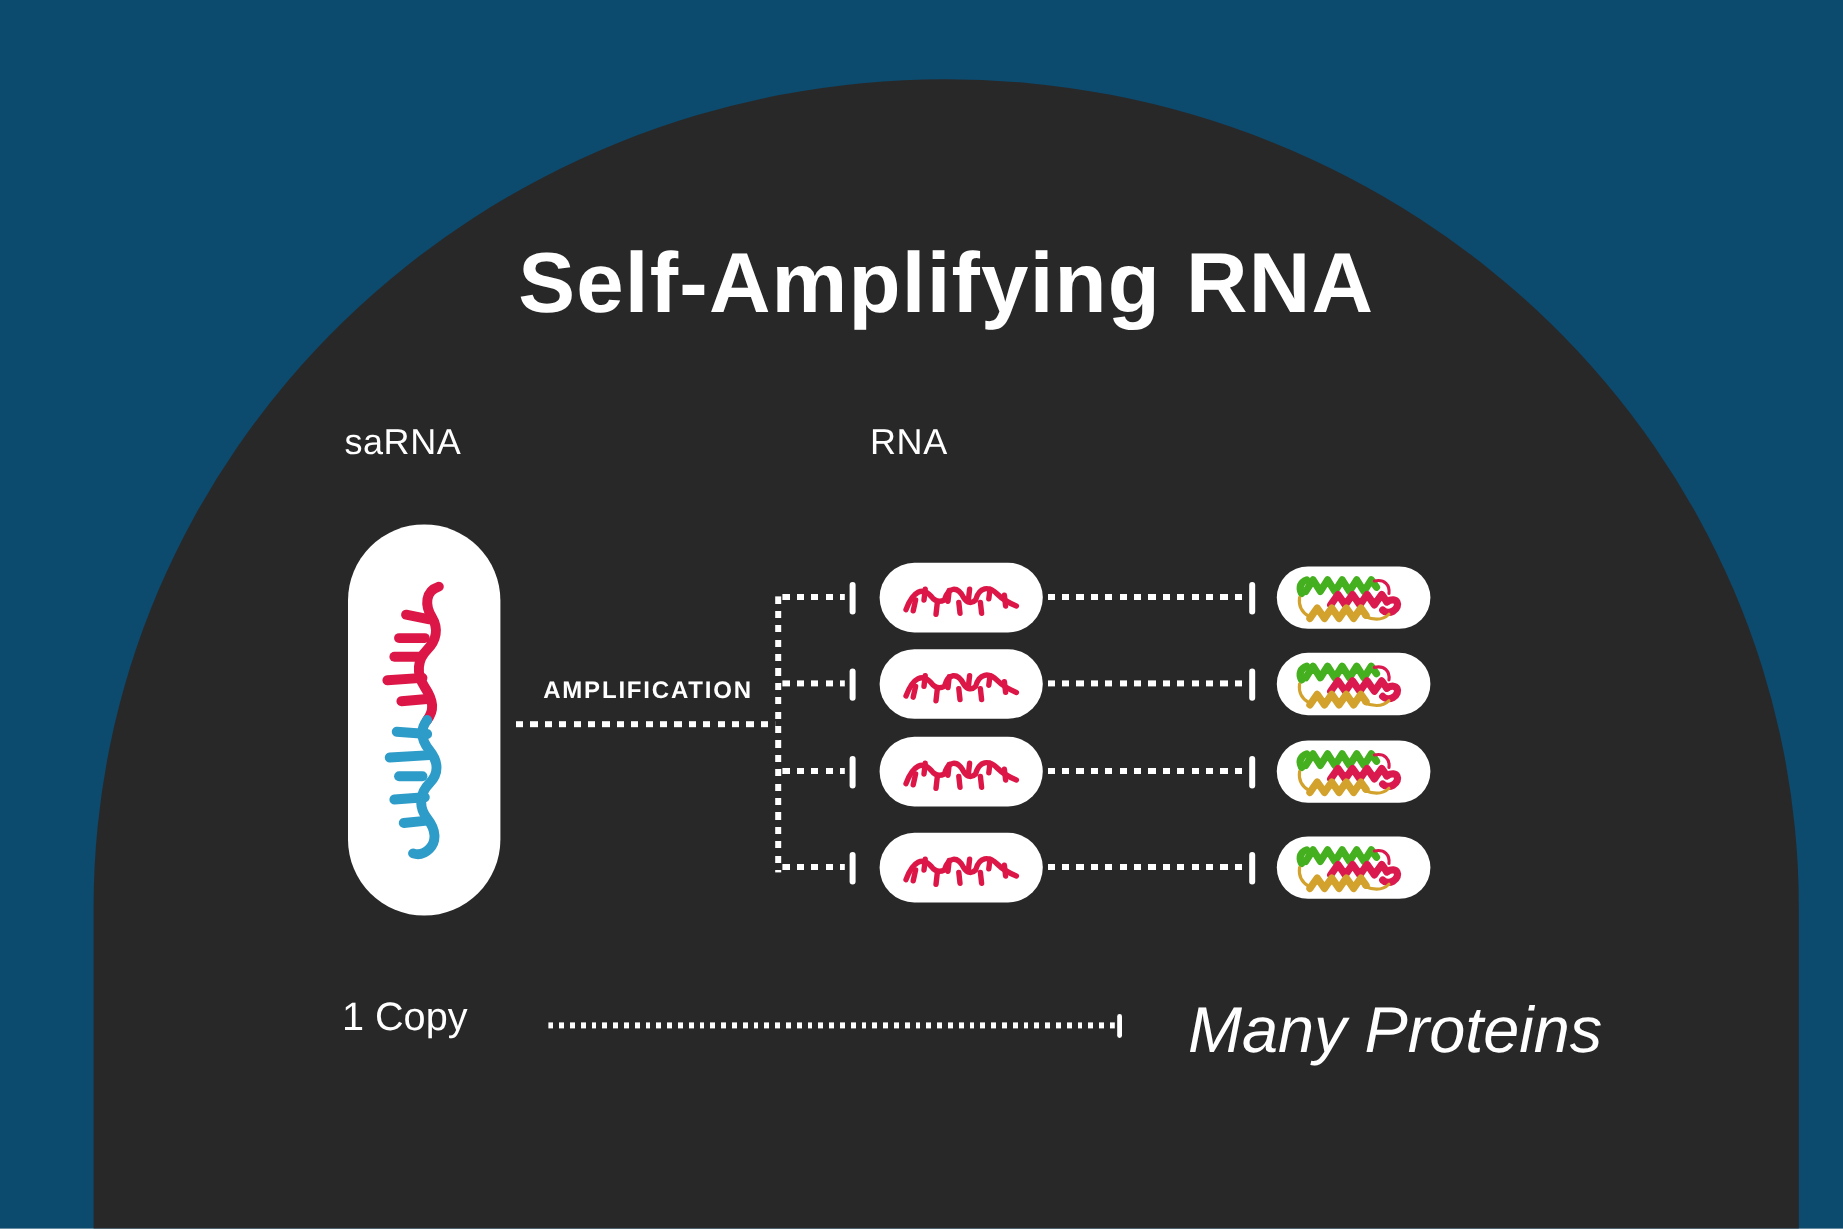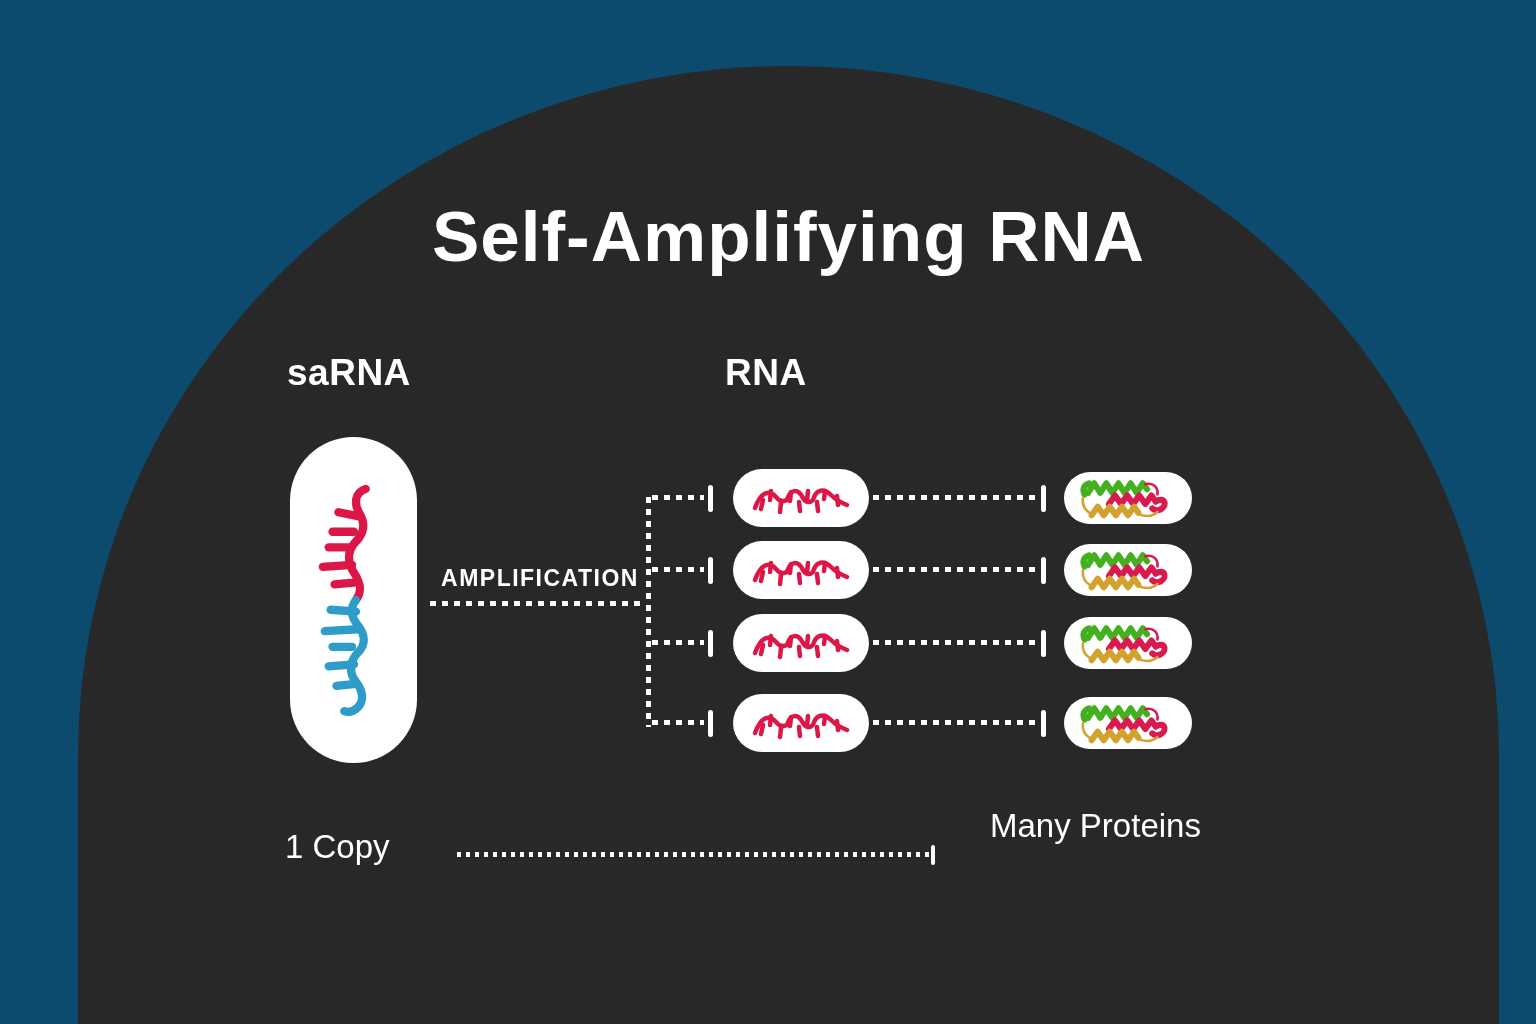--- a/index.html
+++ b/index.html
@@ -30,22 +30,22 @@
     margin: 0;
     text-align: center;
     font-size: 71px;
     font-weight: 700;
     letter-spacing: 1px;
     color: var(--text, #ffffff);
   }
   .col-label {
     position: absolute;
     top: 352px;
-    font-size: 37px;
-    font-weight: 700;
+    font-size: 30px;
+    font-weight: 400;
     letter-spacing: 0.5px;
     white-space: nowrap;
   }
   .label-sarna   { left: 287px; }
   .label-rna     { left: 725px; }
   .label-protein { left: 974px; }
 
   .capsule {
     position: absolute;
     background: var(--capsule, #ffffff);
@@ -56,21 +56,21 @@
   .sarna-capsule {
     left: 290px; top: 437px;
     width: 127px; height: 326px;
     border-radius: 64px;
   }
   .amp-label {
     position: absolute;
     left: 425px; top: 565px;
     width: 230px;
     text-align: center;
-    font-size: 23px;
+    font-size: 20px;
     font-weight: 700;
     letter-spacing: 1.5px;
     white-space: nowrap;
   }
   .dotted-h {
     position: absolute;
     height: 5px;
     background: repeating-linear-gradient(90deg, var(--text,#fff) 0 6px, transparent 6px 12px);
   }
   .dotted-h.fine {
@@ -94,21 +94,21 @@
   .flow-row { position: absolute; left: 652px; width: 545px; height: 58px; }
   .flow-row .branch-line   { left: 0;     top: 26px; width: 52px; }
   .flow-row .branch-bar    { left: 56px;  top: 16px; width: 5px; height: 27px; }
   .flow-row .rna-capsule   { left: 81px;  top: 0;    width: 136px; height: 58px; border-radius: 29px; }
   .flow-row .translate-line{ left: 221px; top: 26px; width: 164px; }
   .flow-row .protein-bar   { left: 389px; top: 16px; width: 5px; height: 27px; }
   .flow-row .protein-capsule{ left: 412px; top: 3px; width: 128px; height: 52px; border-radius: 26px; }
 
   
   .footer-left  { position: absolute; left: 285px; top: 828px; font-size: 33px; font-weight: 400; white-space: nowrap; }
-  .footer-right { position: absolute; left: 990px; top: 807px; font-size: 33px; font-weight: 400; white-space: nowrap; }
+  .footer-right { position: absolute; left: 990px; top: 828px; font-size: 54px; font-weight: 400; white-space: nowrap; font-style: italic; }
   .footer-line  { left: 457px; top: 852px; width: 472px; }
   .footer-bar   { left: 931px; top: 845px; width: 4px; height: 20px; }
 
   
   svg { display: block; }
   .stroke { fill: none; stroke-linecap: round; stroke-linejoin: round; }
   .st-pink  { stroke: var(--rna-pink, #dc1747); }
   .st-blue  { stroke: var(--rna-blue, #2e9cc9); }
   .st-green { stroke: var(--protein-green, #45b01f); }
   .st-crim  { stroke: var(--protein-pink, #da1a4e); }

